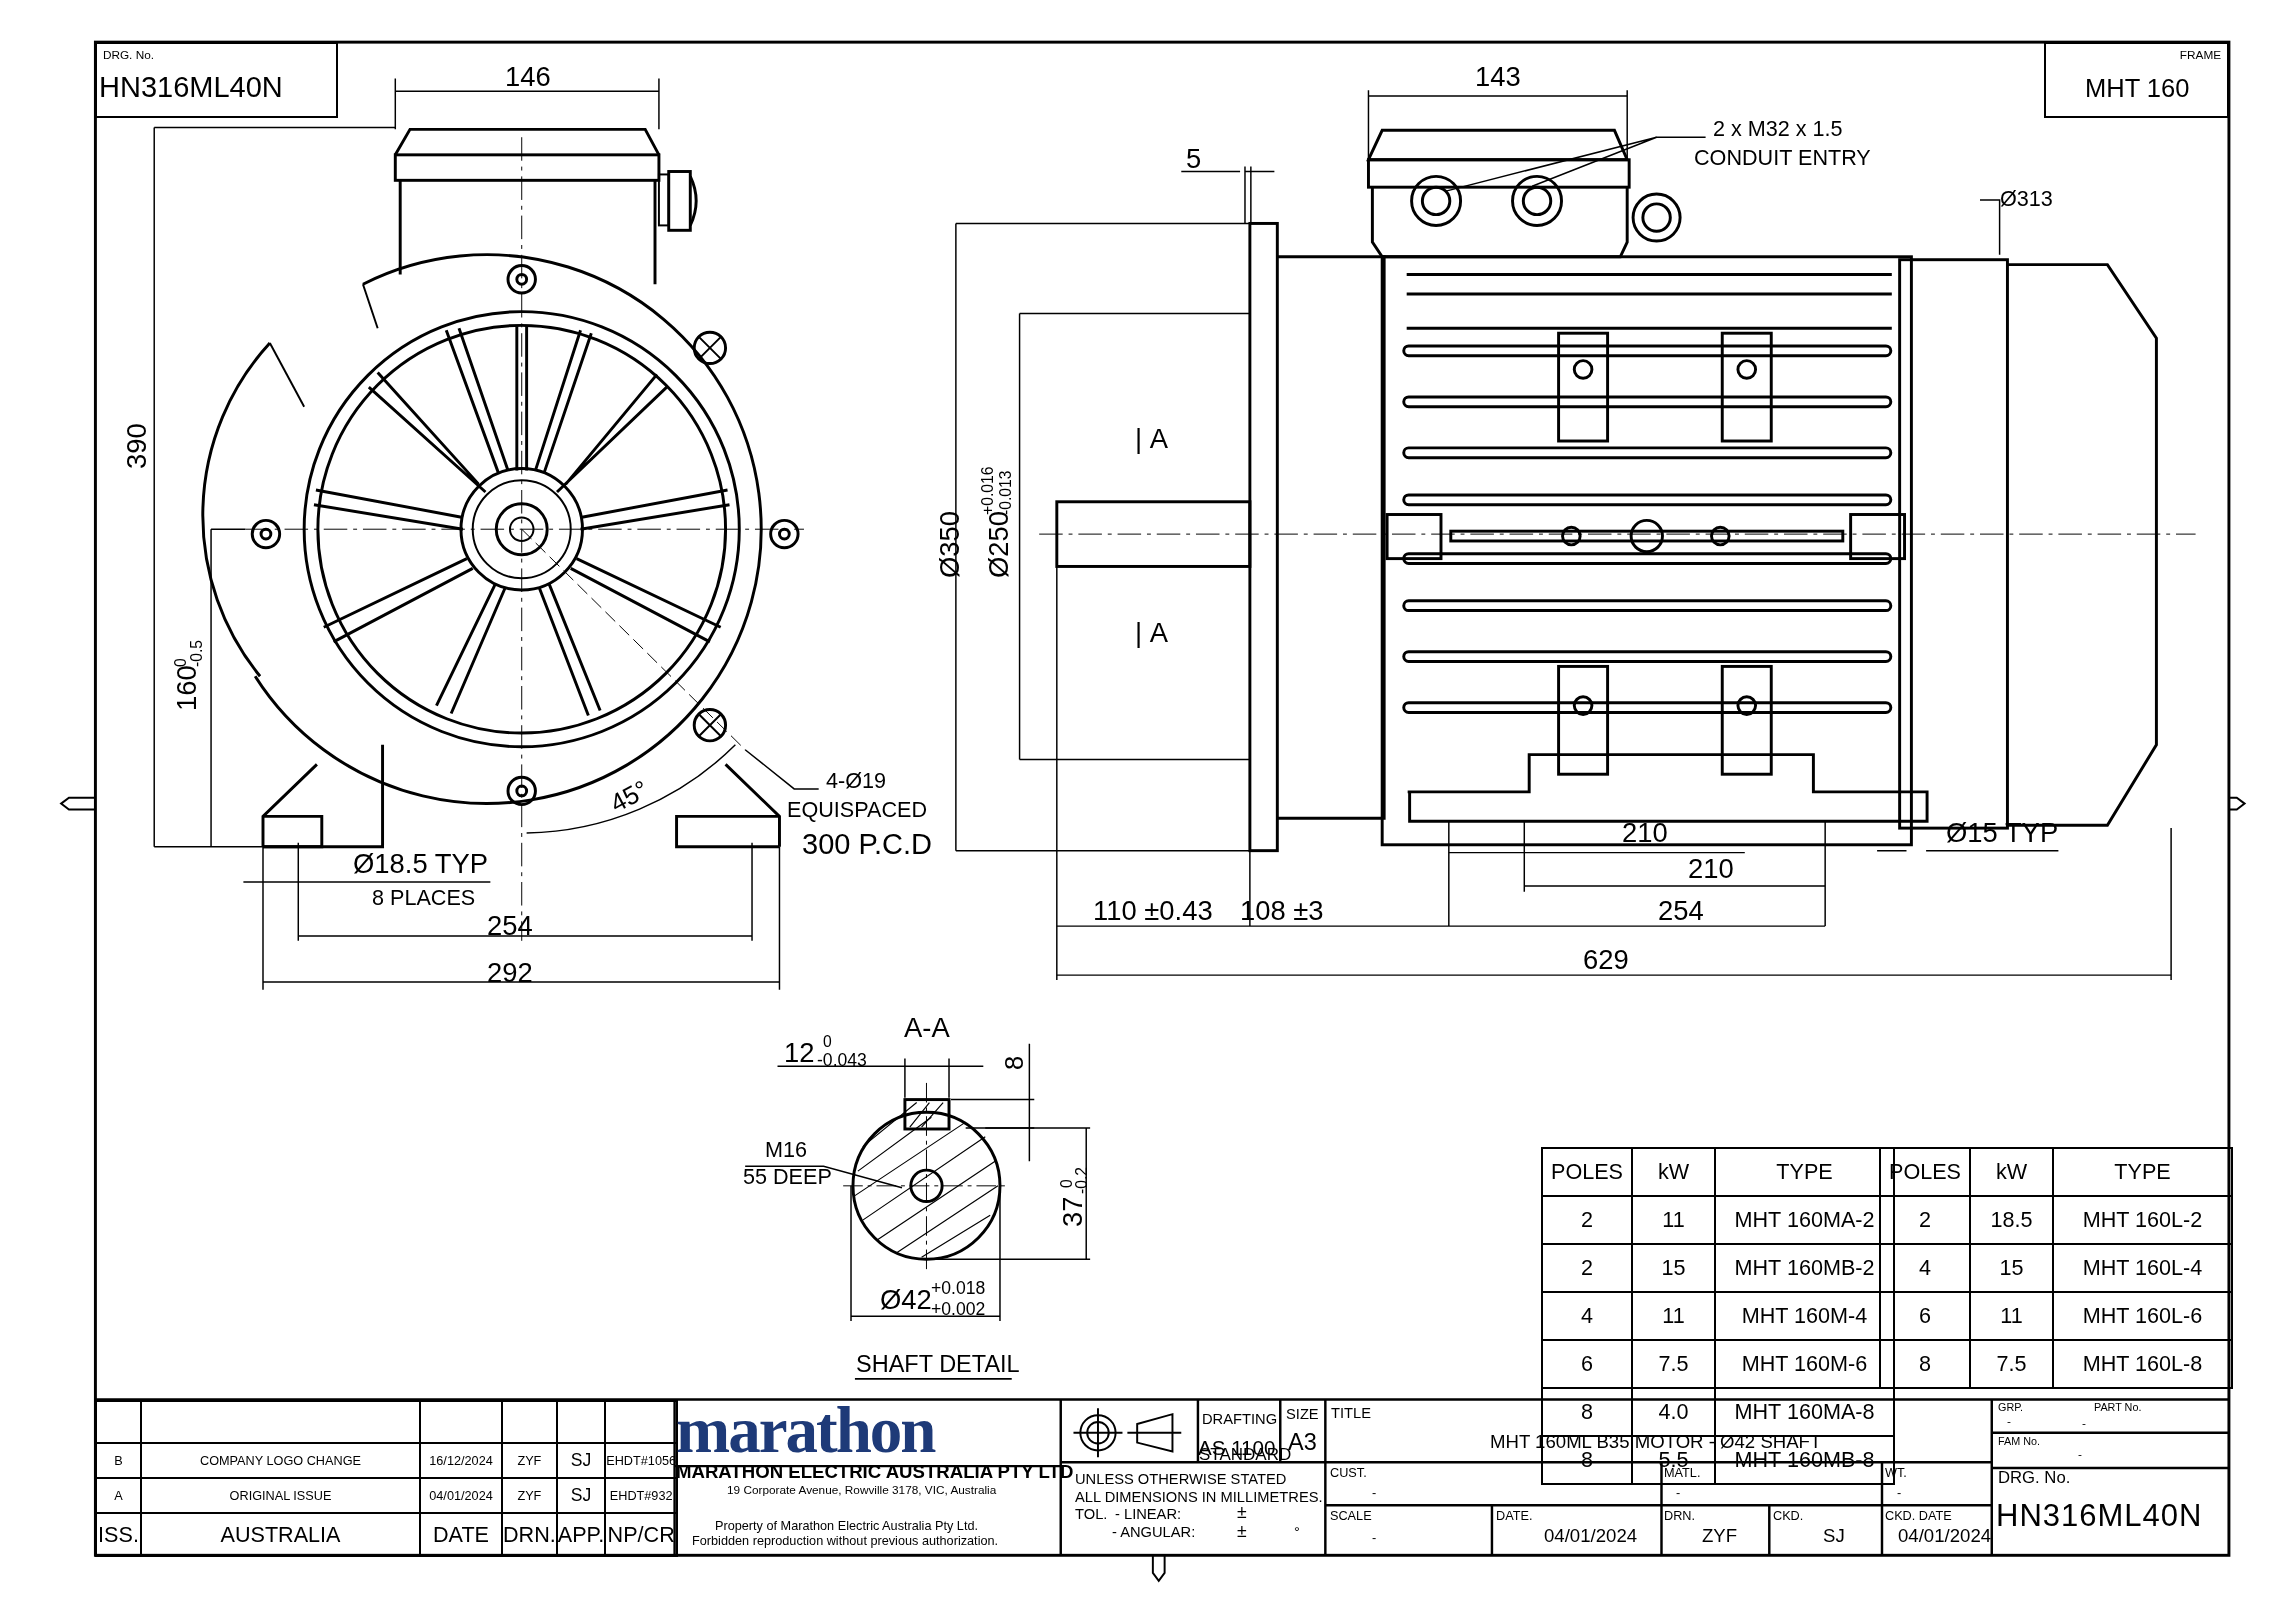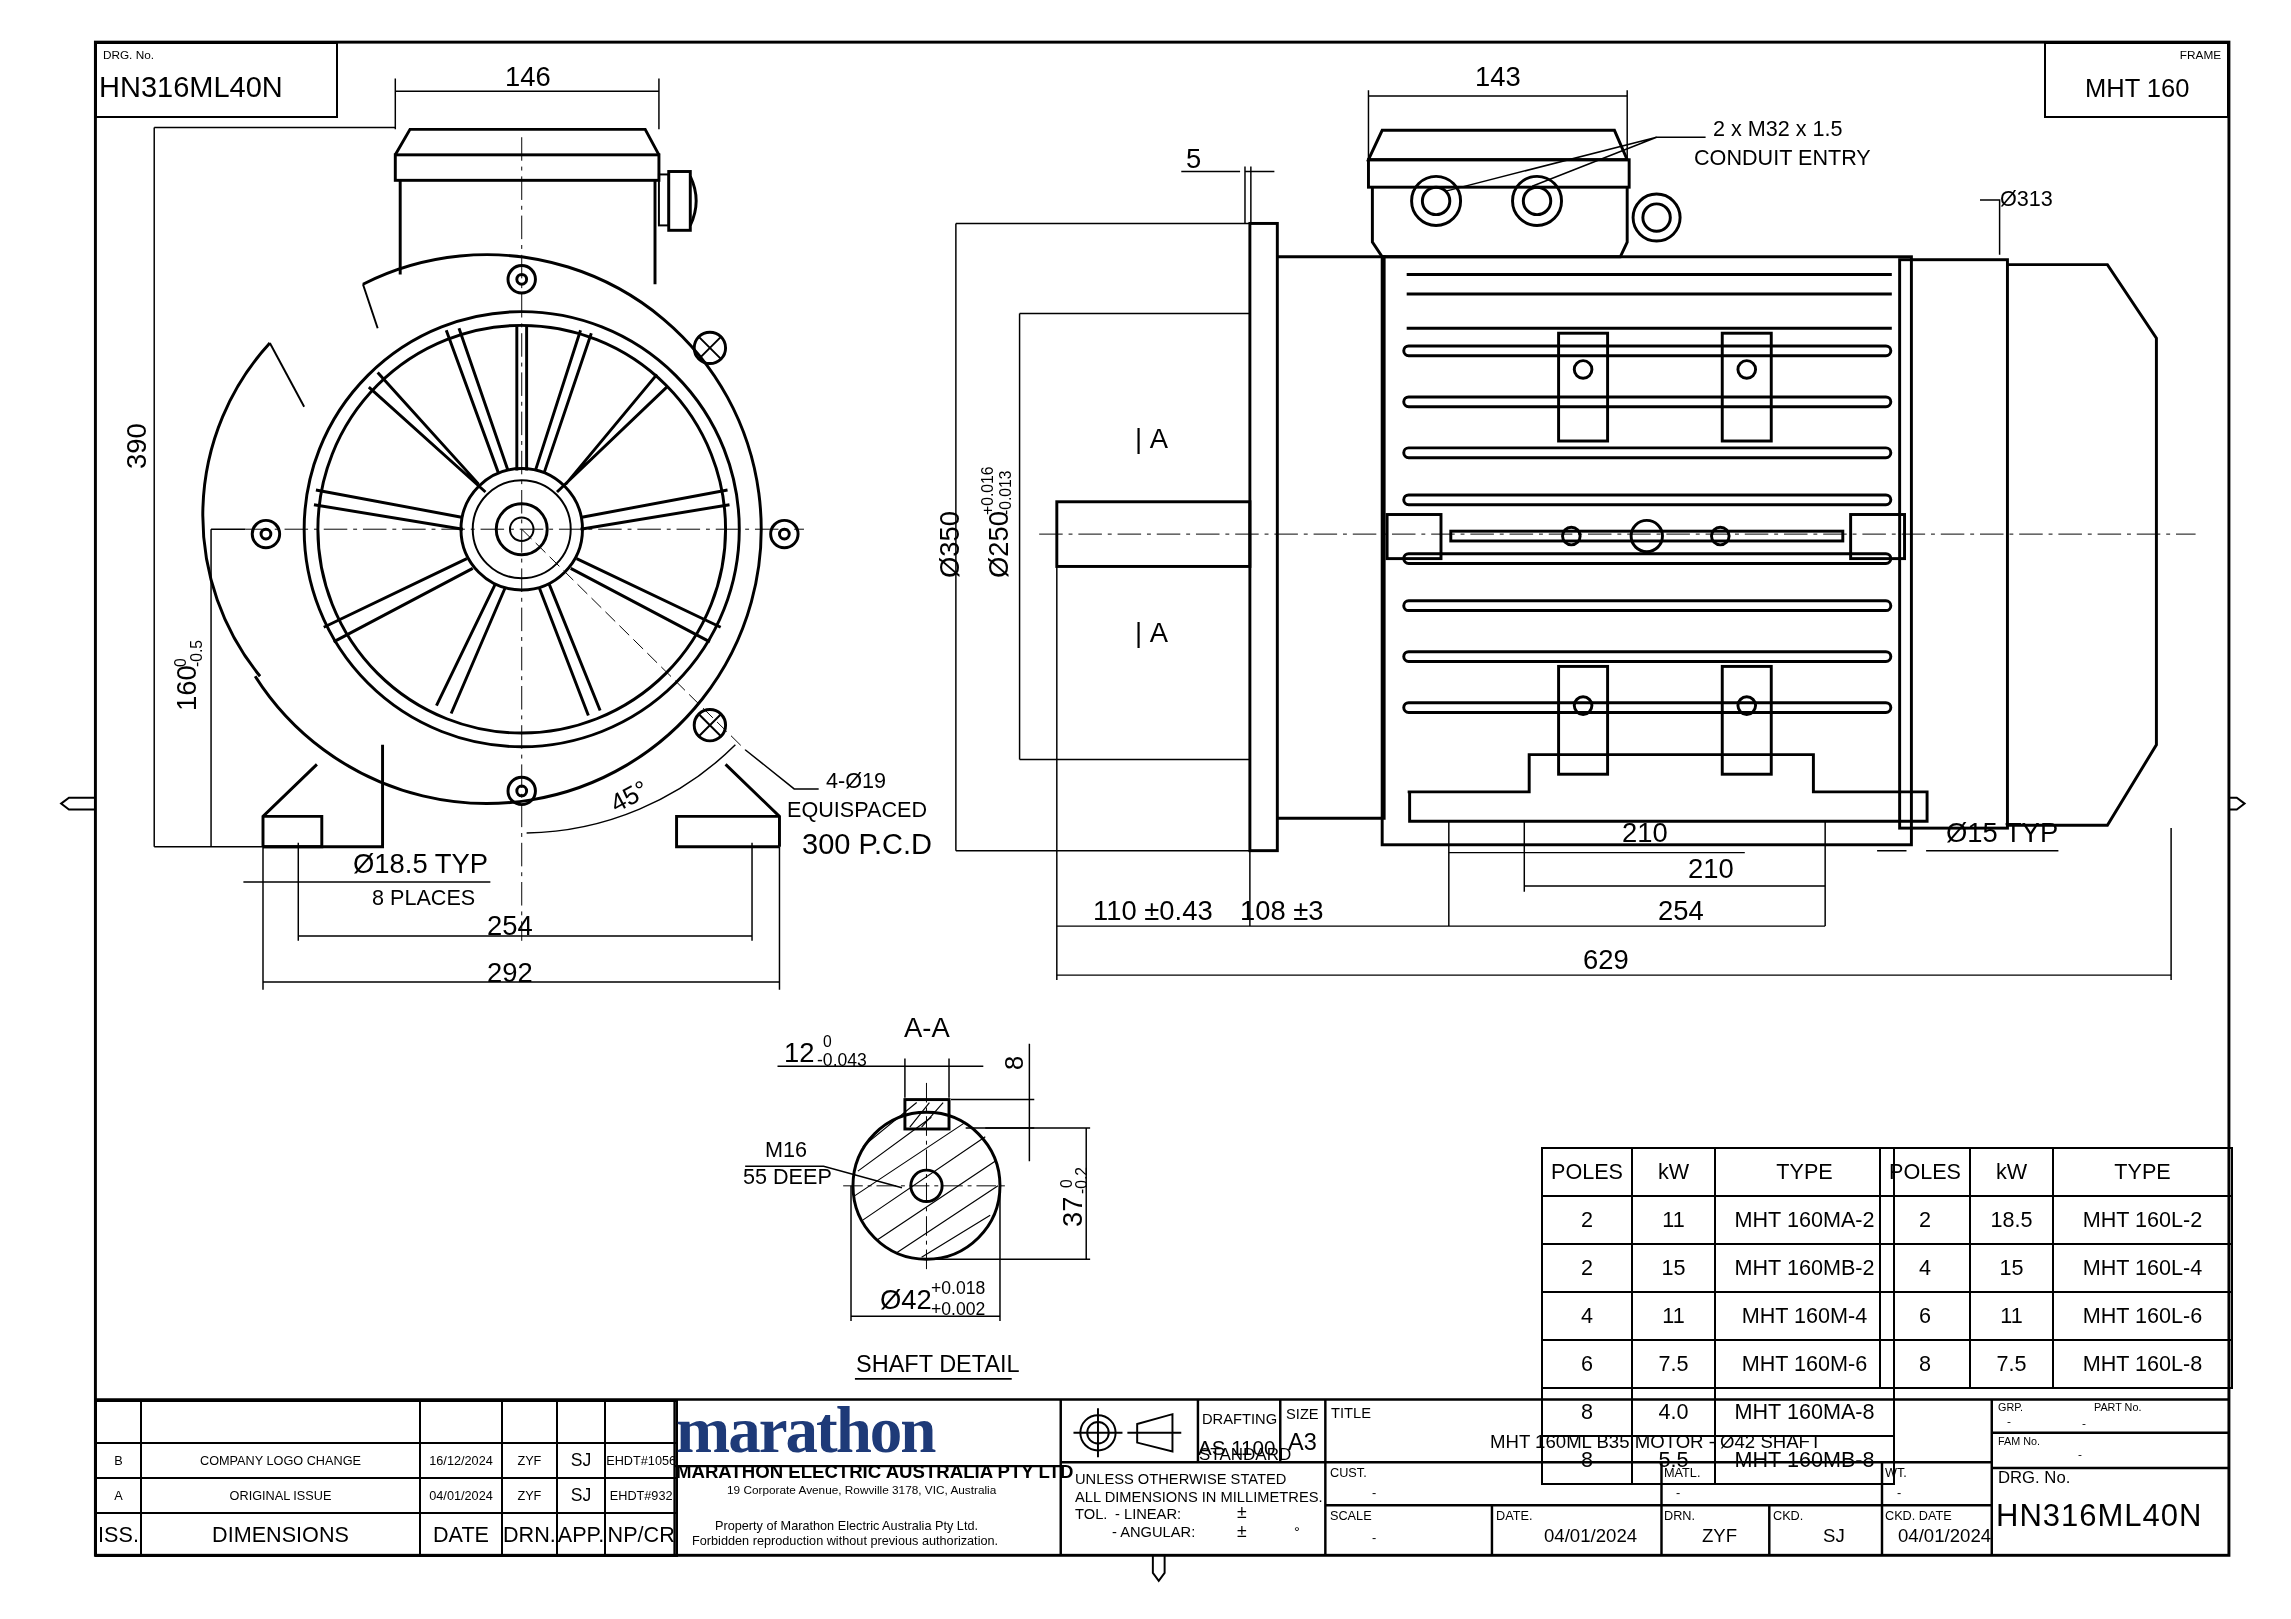--- a/index.html
+++ b/index.html
@@ -338,21 +338,21 @@
   <tr style="height:35px">
         <td>A</td>
         <td>ORIGINAL ISSUE</td>
         <td>04/01/2024</td>
         <td>ZYF</td>
         <td style="font-size:17.6px">SJ</td>
         <td>EHDT#932</td>
       </tr>
   <tr style="height:43px;font-size:21.6px">
         <td style="font-size:21.6px">ISS.</td>
-        <td style="font-size:21.6px">DIMENSIONS</td>
+        <td style="font-size:21.6px">AUSTRALIA</td>
         <td style="font-size:21.6px">DATE</td>
         <td style="font-size:21.6px">DRN.</td>
         <td style="font-size:21.6px">APP.</td>
         <td style="font-size:21.6px">NP/CR</td>
       </tr>
 </tbody>
   </table>
 
 <span class="t logo" style="left:676px;top:1398px;">marathon</span>
 <span class="t" style="left:676px;top:1463px;font-size:18.6px;font-weight:bold;">MARATHON ELECTRIC AUSTRALIA PTY LTD</span>

